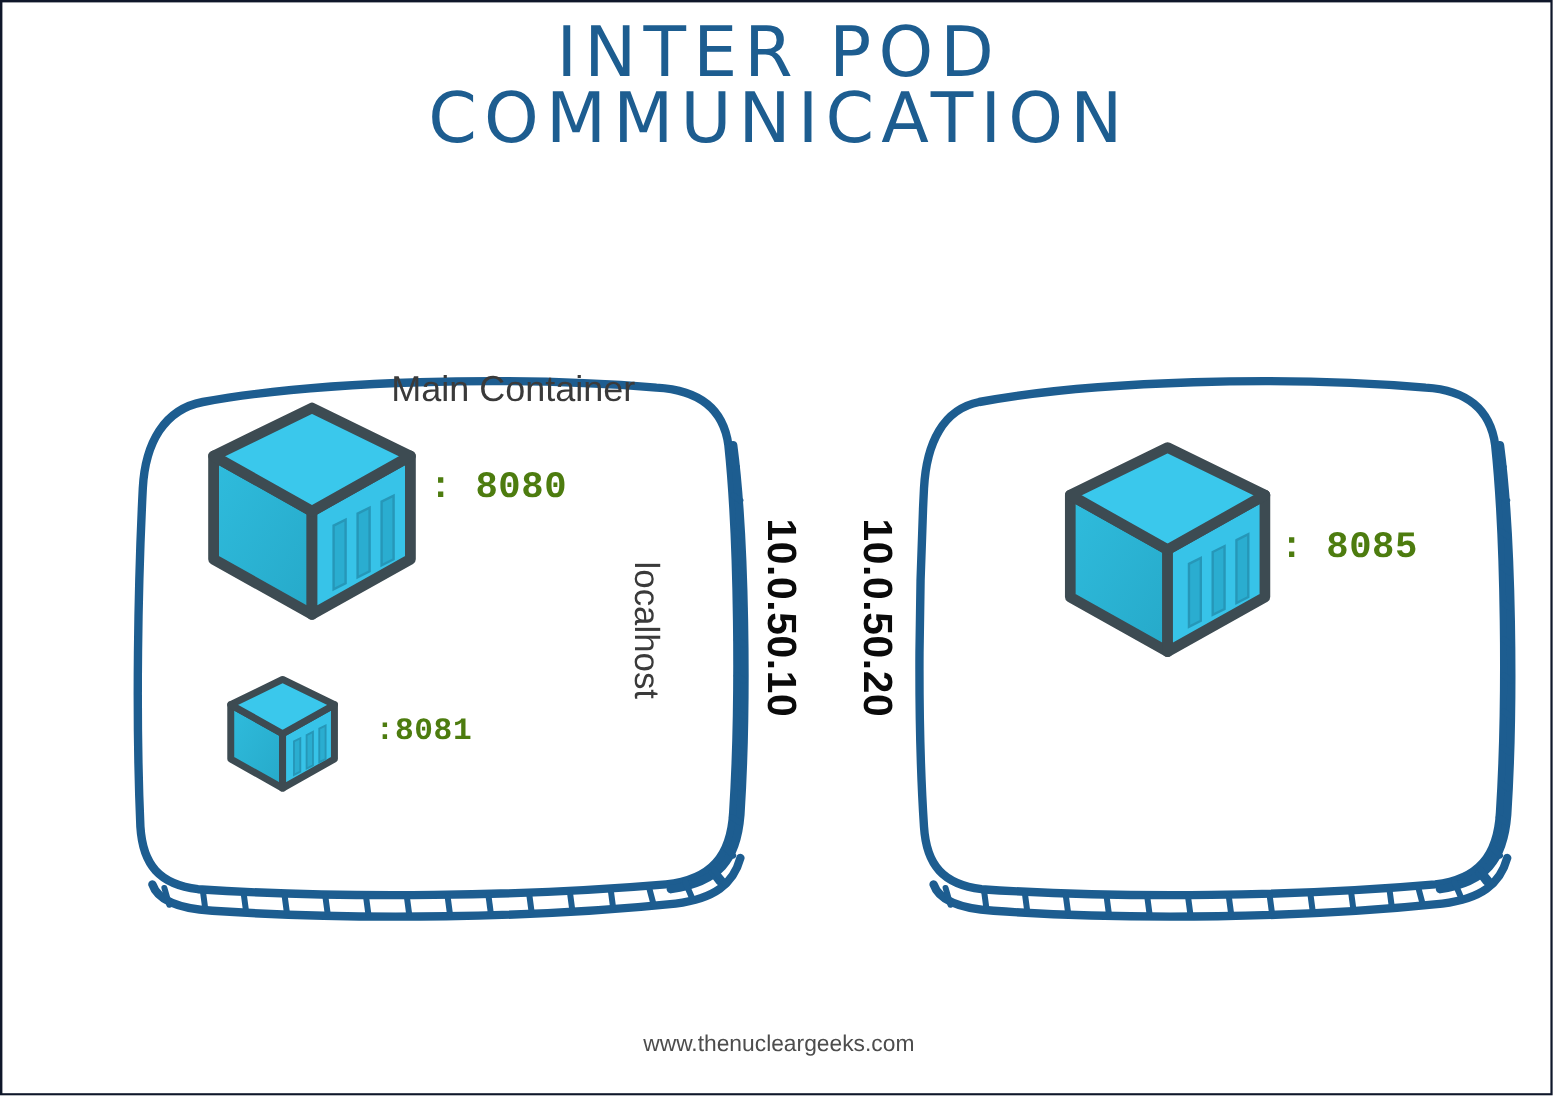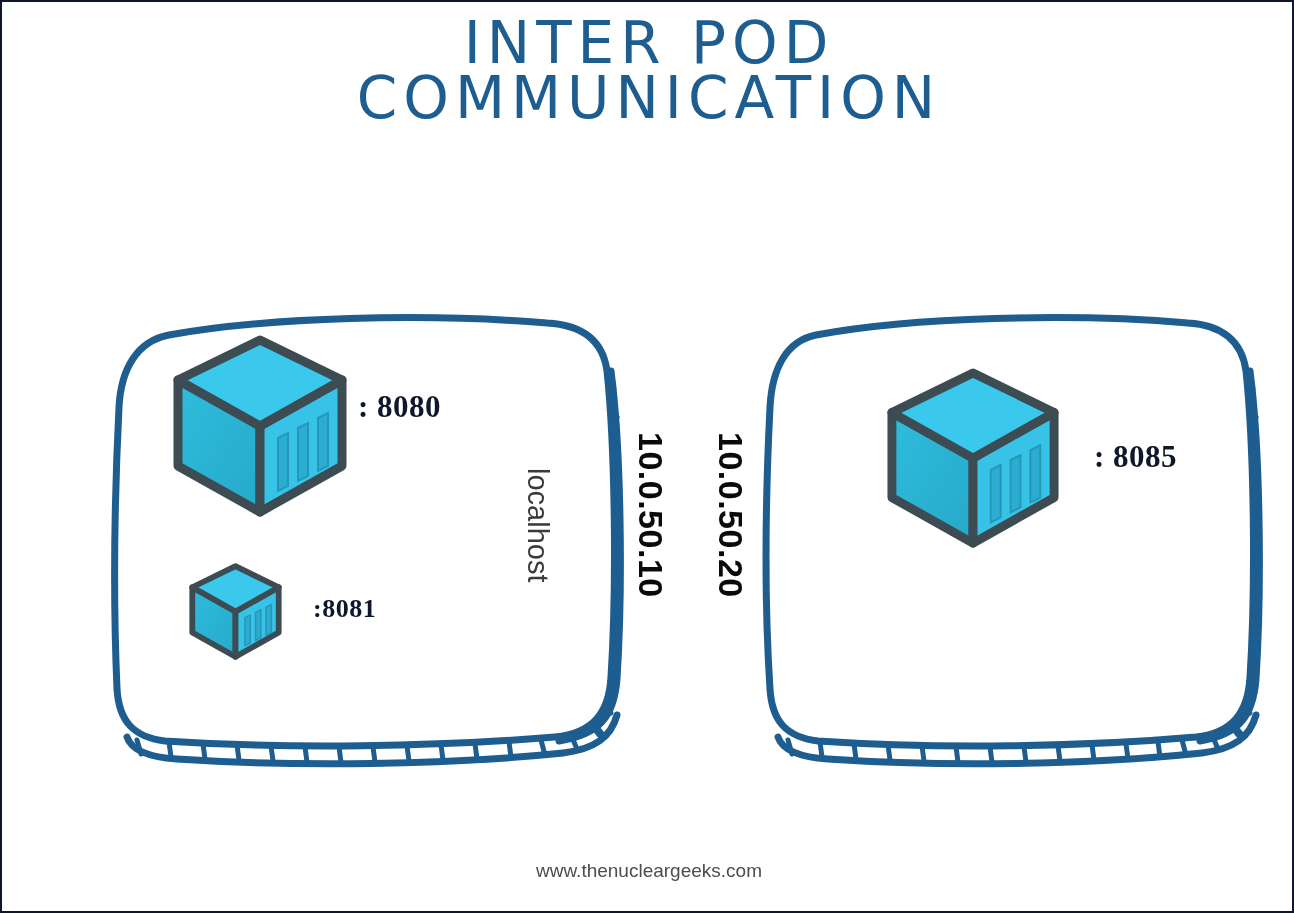--- a/index.html
+++ b/index.html
@@ -61,31 +61,31 @@
   
   .label-thin {
     position: absolute;
     font-family: "Liberation Sans", sans-serif;
     font-weight: 400;
     color: #3a3a3a;
     white-space: nowrap;
   }
   .label-bold {
     position: absolute;
-    font-family: Liberation Serif, serif;
+    font-family: Liberation Mono, monospace;
     font-weight: bold;
-    color: #0f172a;
+    color: #4d7c0f;
     white-space: nowrap;
   }
 
   #label-main-container { left: 324px; top: 306px; font-size: 30px; }
   #label-side-container { left: 238px; top: 667px; font-size: 25px; }
   #port-8080 { left: 356px; top: 387px; font-size: 31px; letter-spacing: 0.5px; }
   #port-8081 { left: 311px; top: 592px; font-size: 26px; letter-spacing: 0.5px; }
-  #port-8085 { left: 1092px; top: 437px; font-size: 31px; letter-spacing: 0.5px; }
+  #port-8085 { left: 1065px; top: 437px; font-size: 31px; letter-spacing: 0.5px; }
 
   
   .vlabel {
     position: absolute;
     transform-origin: 0 0;
     transform: rotate(90deg);
     white-space: nowrap;
   }
   #label-localhost {
     left: 552px; top: 466px;
@@ -298,20 +298,21 @@
       <path d="M 172,46 L 90,92 L 90,178 L 172,132 Z" fill="#37c3e8" stroke="#3d4b52" stroke-width="9" stroke-linejoin="round"></path>
       <path d="M 90,6 L 172,46 L 90,92 L 8,46 Z" fill="#3ac8ec" stroke="#3d4b52" stroke-width="9" stroke-linejoin="round"></path>
       <g fill="#2aadd0" stroke="#2697b8" stroke-width="2">
         <path d="M 108,104 L 118,99 L 118,152 L 108,157 Z"></path>
         <path d="M 128,94  L 138,89 L 138,142 L 128,147 Z"></path>
         <path d="M 148,84  L 158,79 L 158,132 L 148,137 Z"></path>
       </g>
     </svg>
   </div>
 
+  <div class="label-thin" id="label-main-container">Main Container</div>
 
   <div class="label-bold" id="port-8080">: 8080</div>
 
   <div class="label-bold" id="port-8081">:8081</div>
 
 
   <div class="label-bold" id="port-8085">: 8085</div>
 
   <div class="vlabel" id="label-localhost">localhost</div>
 

